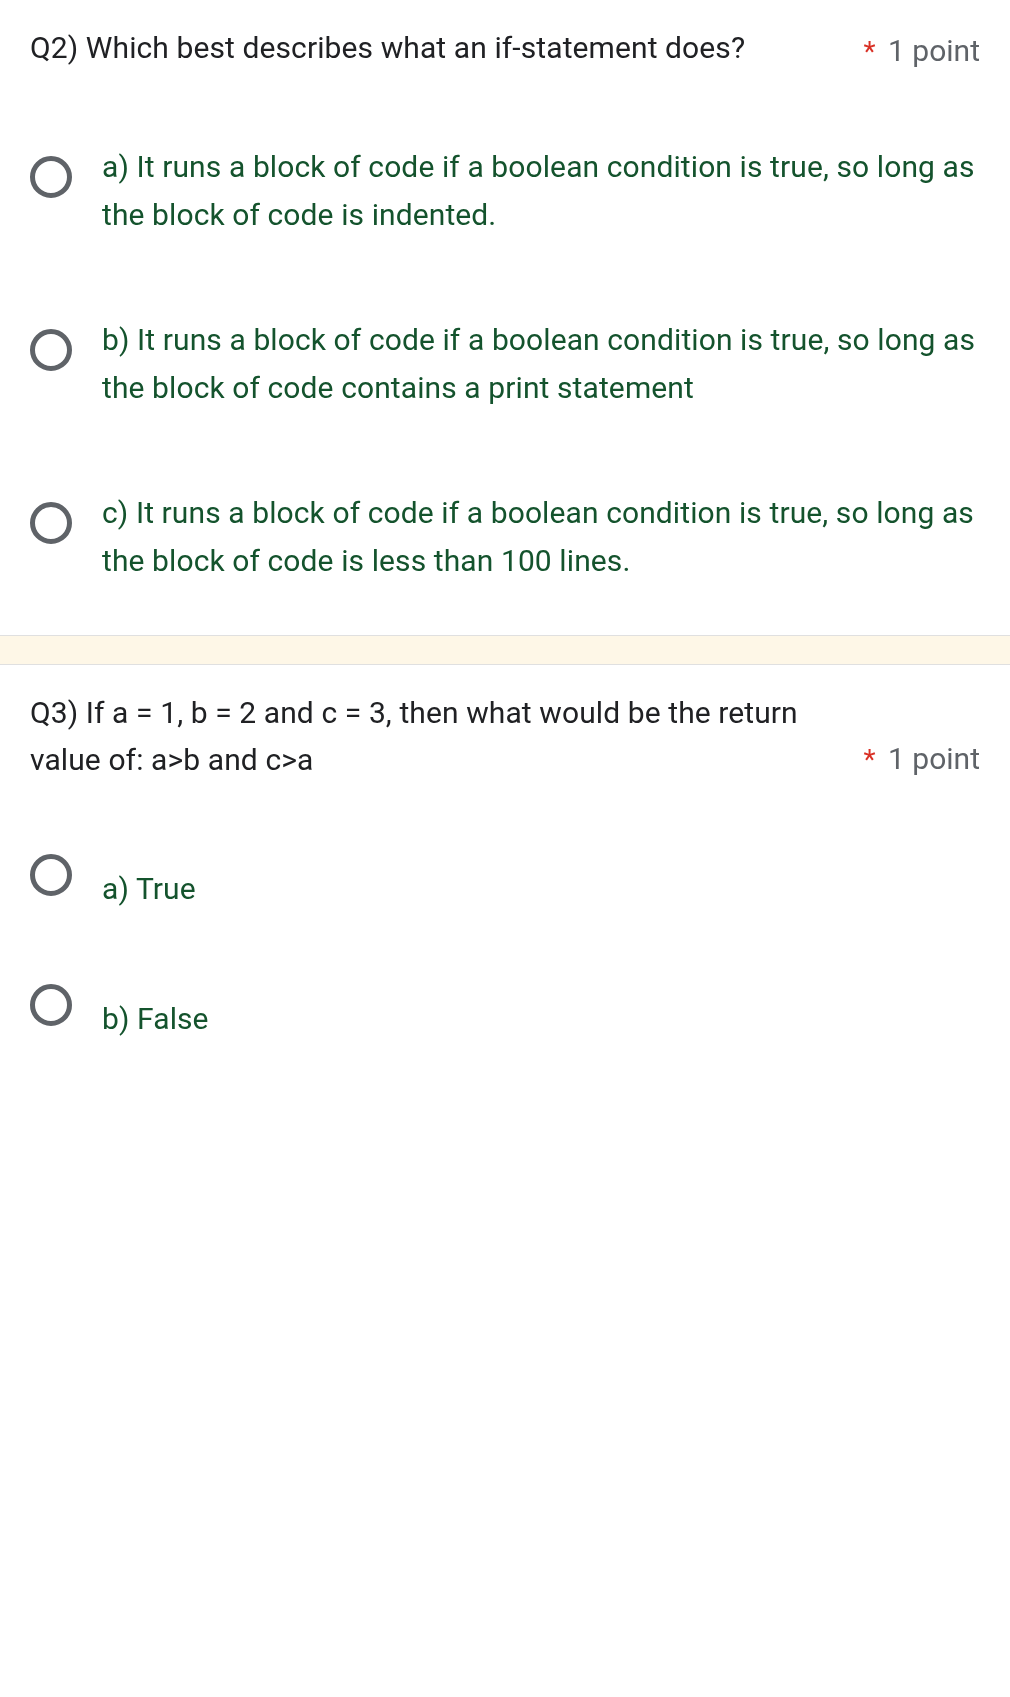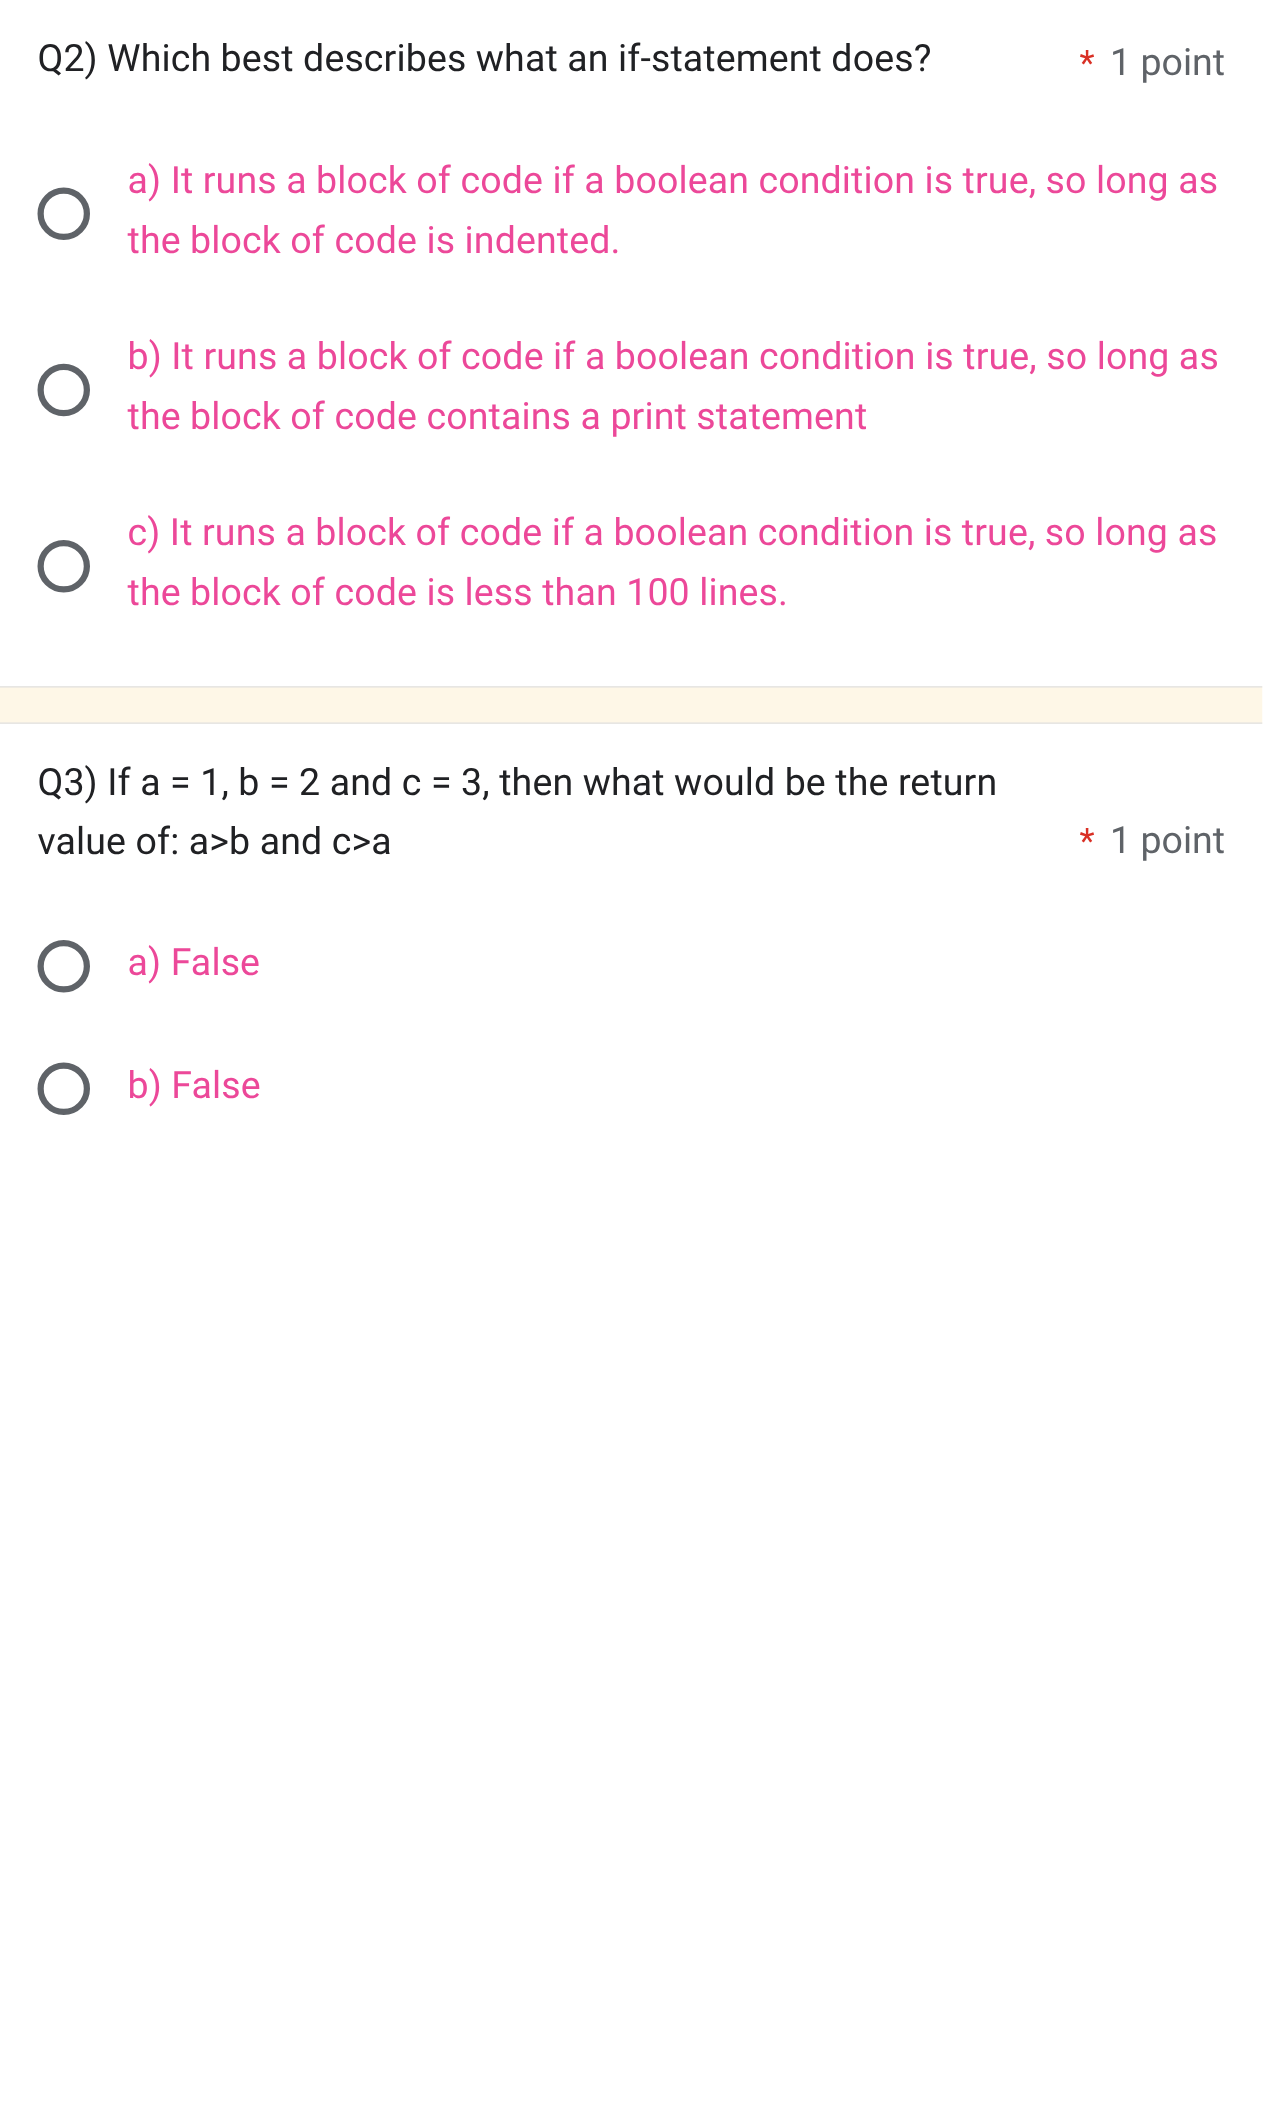--- a/index.html
+++ b/index.html
@@ -14,21 +14,21 @@
       font-size: 30px;
       line-height: 1.6;
     }
     .question-block {
       padding: 25px 30px 50px 30px;
     }
     .question-header {
       display: flex;
       justify-content: space-between;
       align-items: flex-start;
-      margin-bottom: 46px;
+      margin-bottom: 36px;
     }
     .question-text {
       flex: 1;
       font-size: 30px;
       color: #202124;
       line-height: 1.55;
       letter-spacing: 0.1px;
     }
     .points-container {
       white-space: nowrap;
@@ -59,23 +59,24 @@
       flex-shrink: 0;
       width: 42px;
       height: 42px;
       border: 5px solid #5f6368;
       border-radius: 50%;
       margin-top: 3px;
       background: #ffffff;
     }
     .option-text {
       font-size: 30px;
-      color: #ec4899;
+      color: #14532d;
       line-height: 1.6;
       letter-spacing: 0.1px;
+      margin-top: 32px;
     }
     .q2 .options {
       gap: 45px;
     }
     .q2 .option {
       align-items: center;
     }
     .q3 .options {
       gap: 50px;
     }
@@ -126,20 +127,20 @@
   <div class="question-header">
     <div class="question-text">Q3) If a = 1, b = 2 and c = 3, then what would be the return value of: a&gt;b and c&gt;a</div>
     <div class="points-container">
       <span class="required-star">*</span>
       <span class="points-text">1 point</span>
     </div>
   </div>
   <div class="options">
     <div class="option">
       <div class="radio-outer"></div>
-      <div class="option-text">a) False</div>
+      <div class="option-text">a) True</div>
     </div>
     <div class="option">
       <div class="radio-outer"></div>
       <div class="option-text">b) False</div>
     </div>
   </div>
 </div>
 
 </body></html>

